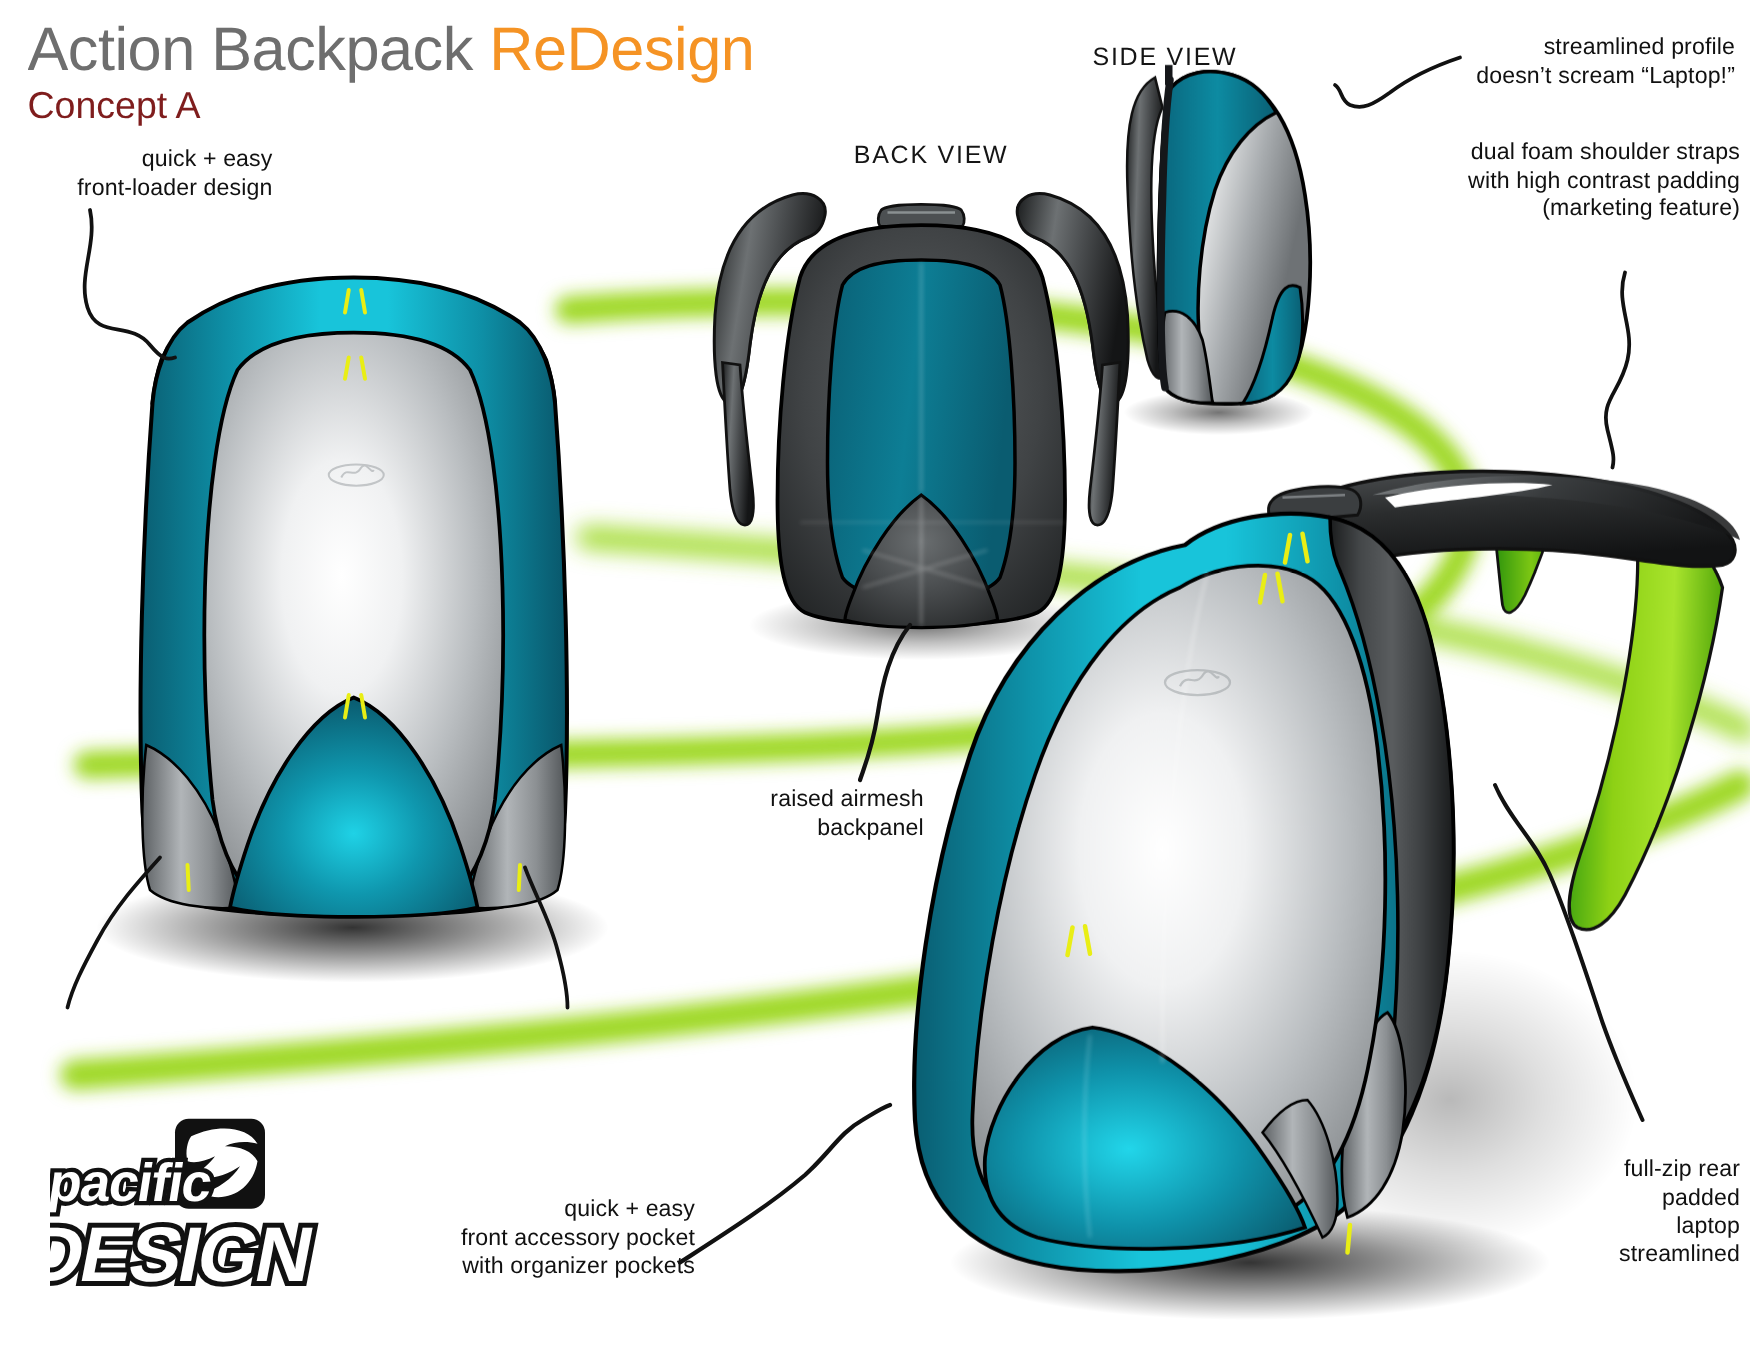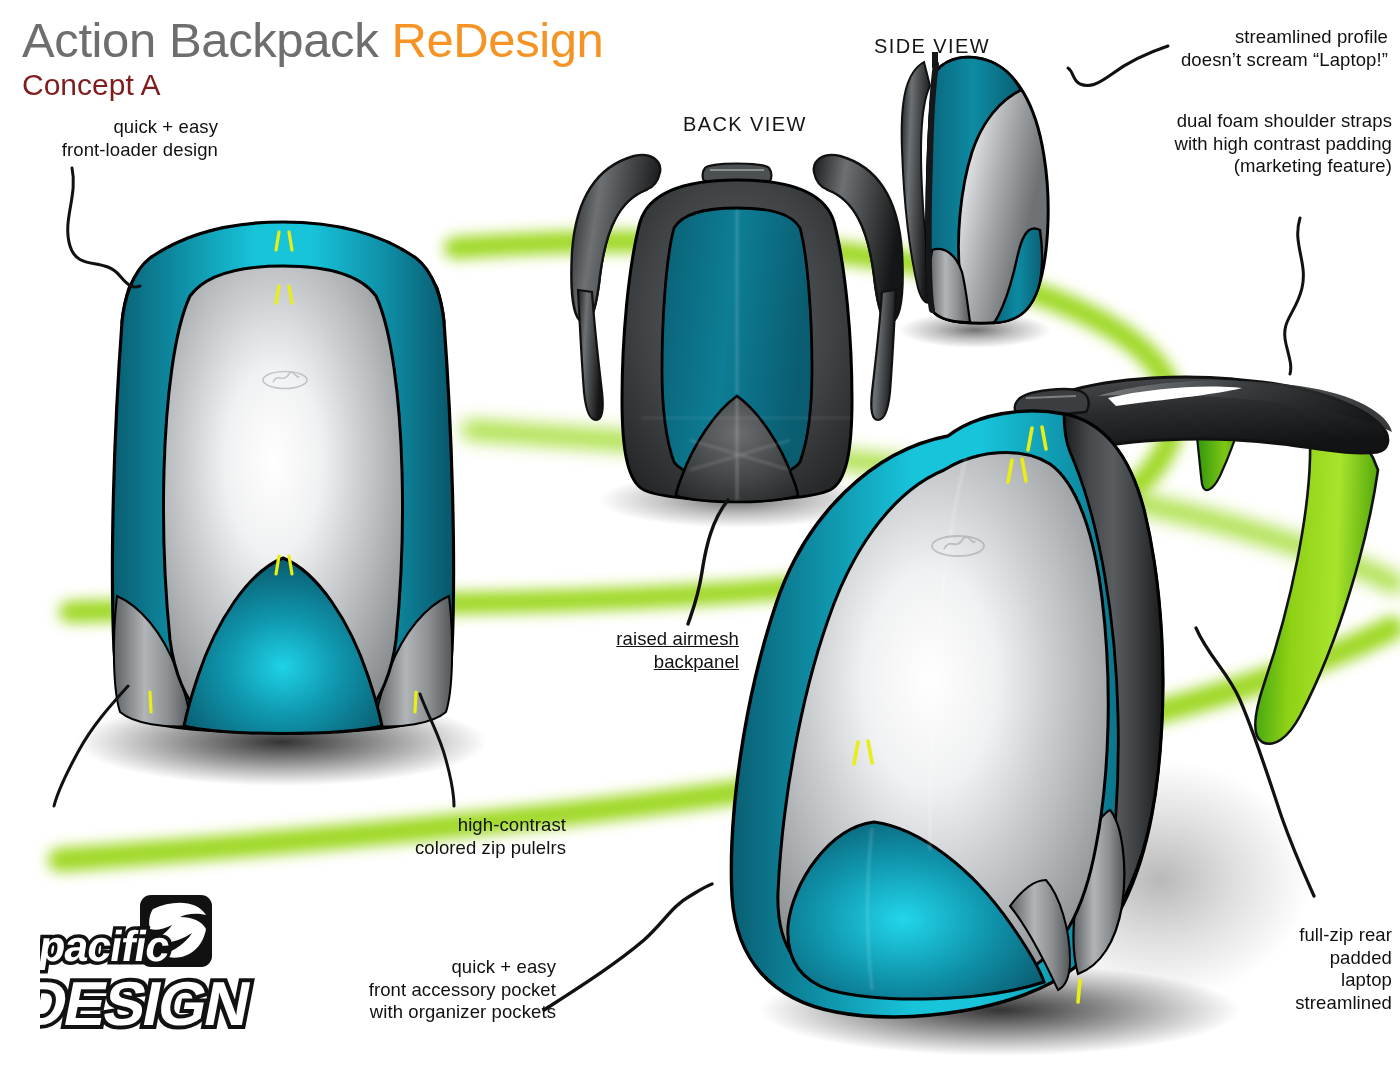--- a/index.html
+++ b/index.html
@@ -430,25 +430,23 @@
   <div class="txt anno c" style="left:14px;top:116px;width:204px;">quick + easy
 front-loader design</div>
 
   <div class="txt anno c" style="left:1148px;top:26px;width:240px;">streamlined profile
 doesn’t scream “Laptop!”</div>
 
   <div class="txt anno c" style="left:1150px;top:110px;width:242px;">dual foam shoulder straps
 with high contrast padding
 (marketing feature)</div>
 
-  <div class="txt anno c" style="left:589px;top:628px;width:150px;text-decoration:underline;">raised airmesh
+  <div class="txt anno c" style="left:589px;top:628px;width:150px;">raised airmesh
 backpanel</div>
 
-  <div class="txt anno c" style="left:388px;top:814px;width:178px;">high-contrast
-colored zip pulelrs</div>
 
 
   <div class="txt anno c" style="left:330px;top:956px;width:226px;">quick + easy
 front accessory pocket
 with organizer pockets</div>
 
   <div class="txt anno c" style="left:1250px;top:924px;width:142px;">full-zip rear
 padded
 laptop
 streamlined</div>

